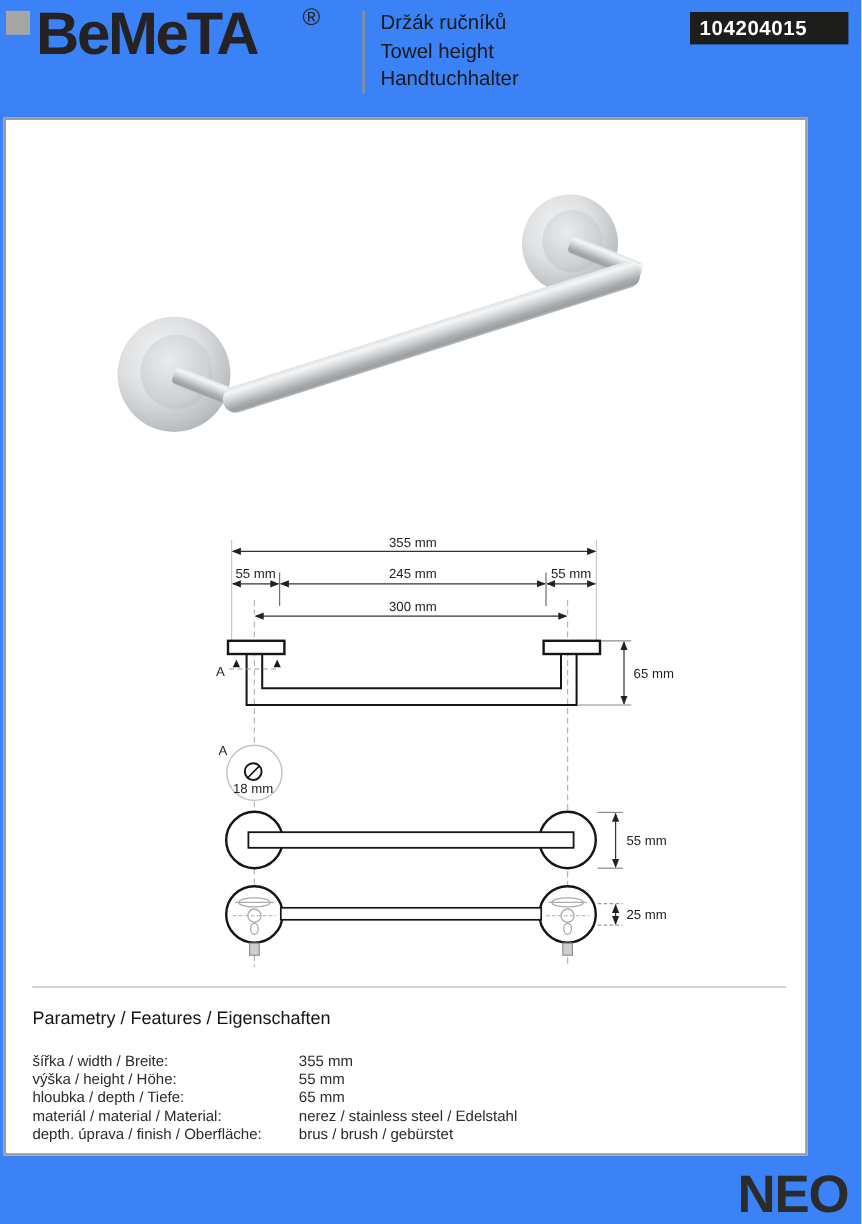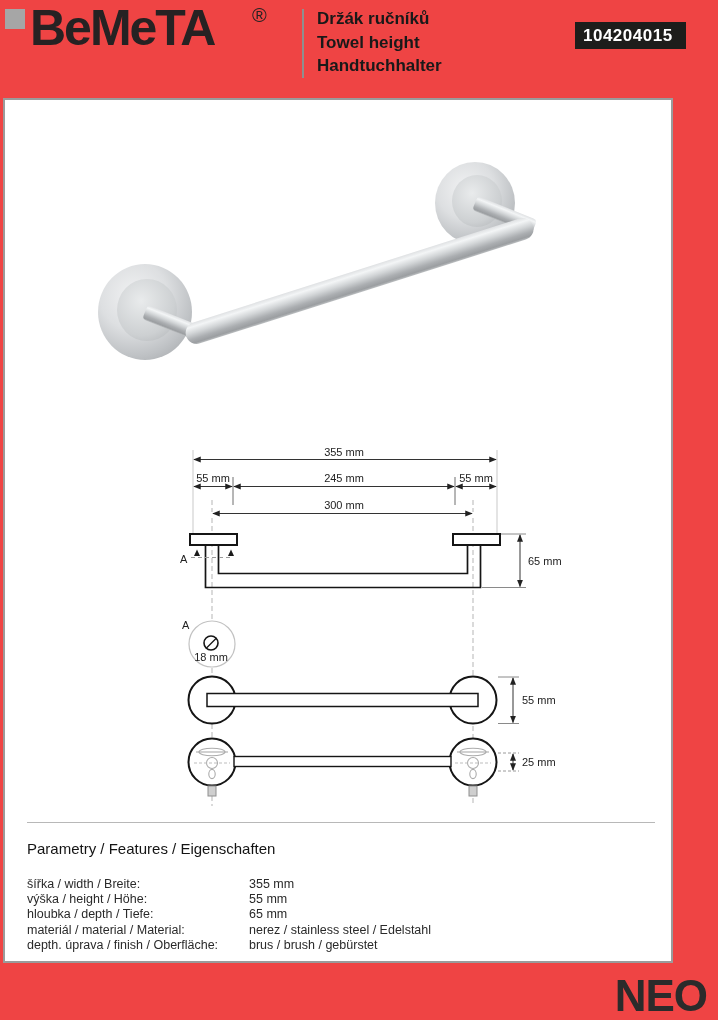--- a/index.html
+++ b/index.html
@@ -1,32 +1,32 @@
 <!DOCTYPE html>
 <html><head>
 <meta charset="utf-8">
 <style>
   html,body{margin:0;padding:0;background:#ffffff;}
   .page{
-    position:relative;width:718px;height:1020px;background:#ef4444;overflow:hidden;
+    position:relative;width:718px;height:1020px;background:#3b82f6;overflow:hidden;
     font-family:"Liberation Sans","DejaVu Sans",sans-serif;color:#1f1f1f;
   }
   
   .logo-square{position:absolute;left:5px;top:9px;width:20px;height:20px;background:#a6a6a6;}
   .logo-text{
     position:absolute;left:30px;top:2px;font-size:50px;font-weight:bold;
     letter-spacing:-2px;color:#262223;line-height:52px;
   }
   .logo-reg{position:absolute;left:252px;top:4px;font-size:20px;color:#262223;}
   .header-divider{position:absolute;left:302px;top:9px;width:2px;height:69px;background:#8f8f8f;}
-  .product-names{position:absolute;left:317px;top:7px;font-size:17px;font-weight:bold;line-height:23.5px;color:#191919;}
+  .product-names{position:absolute;left:317px;top:7px;font-size:17px;font-weight:normal;line-height:23.5px;color:#191919;}
   .code-badge{
-    position:absolute;left:575px;top:10px;width:111px;height:27px;background:#1d1d1b;
+    position:absolute;left:575px;top:10px;width:132px;height:27px;background:#1d1d1b;
     color:#fff;font-size:17px;font-weight:bold;line-height:27px;padding-left:8px;
-    letter-spacing:0.5px;box-sizing:border-box;margin-top:12px;
+    letter-spacing:0.5px;box-sizing:border-box;
   }
   
   .main-box{position:absolute;left:3px;top:98px;width:670px;height:865px;border:2px solid #9b9b9b;box-sizing:border-box;background:#fff;}
   .photo-svg{position:absolute;left:90px;top:140px;}
   .drawing-svg{position:absolute;left:0px;top:445px;}
   .param-separator{position:absolute;left:27px;top:822px;width:628px;height:1px;background:#b8b8b8;}
   .param-heading{position:absolute;left:27px;top:840px;font-size:15px;font-weight:normal;color:#141414;}
   .param-table{position:absolute;left:27px;top:877px;font-size:12.5px;color:#2a2a2a;}
   .param-row{display:flex;line-height:15.2px;gap:24px;}
   .param-label{width:198px;}

